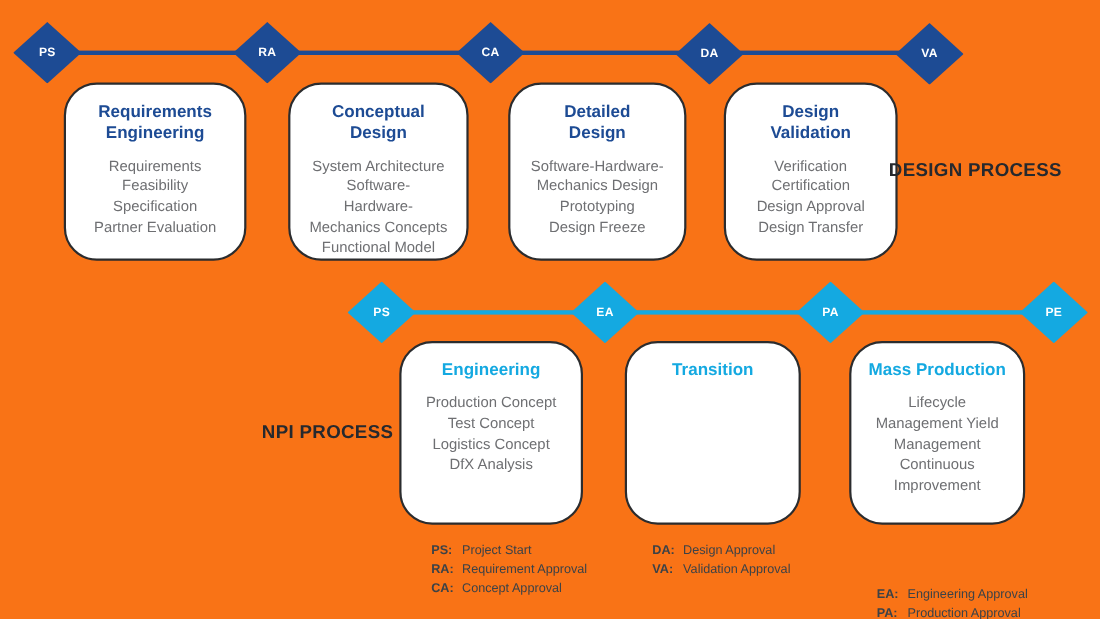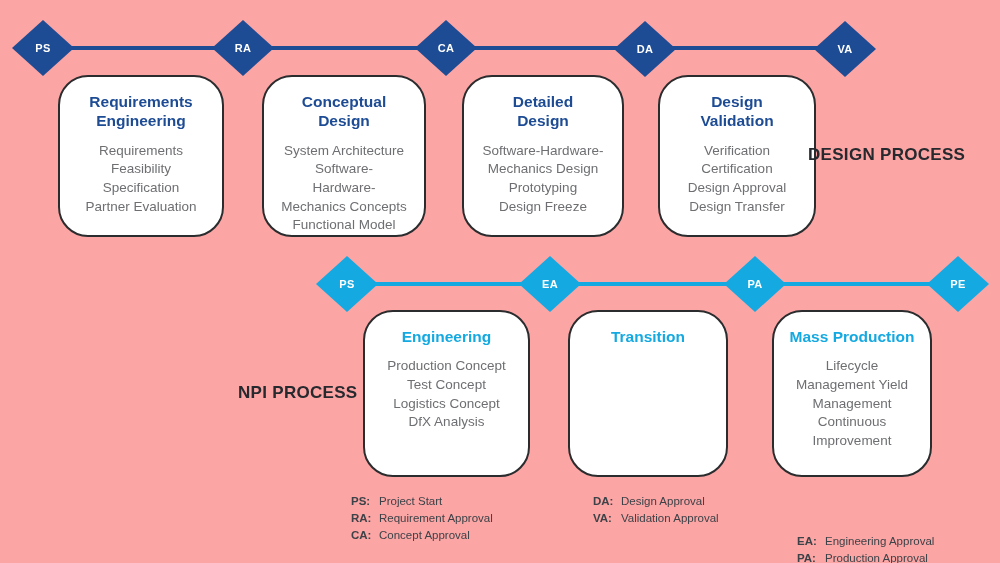--- a/index.html
+++ b/index.html
@@ -1,17 +1,17 @@
 <!DOCTYPE html>
 <html><head>
 <meta charset="utf-8">
 <style>
   html,body { margin:0; padding:0; background:#ffffff; }
   .canvas {
-    position:relative; width:1000px; height:563px; background:#fca5a5;
+    position:relative; width:1000px; height:563px; background:#f97316;
     font-family:"Liberation Sans", sans-serif; overflow:hidden;
   }
   
   .track { position:absolute; height:4px; }
   .design-track { left:43px; top:46px; width:802px; background:#1d4b94; }
   .npi-track   { left:347px; top:282px; width:611px; background:#14a9e1; }
   
   .diamond {
     position:absolute; width:62px; height:56px;
     clip-path:polygon(50% 0,100% 50%,50% 100%,0 50%);
@@ -42,21 +42,21 @@
     position:absolute; font-weight:bold; font-size:17px;
     color:#26292e; letter-spacing:0.3px; white-space:nowrap;
   }
   .design-label { left:808px; top:145px; }
   .npi-label    { left:238px; top:383px; }
   
   .legend-col {
     position:absolute; top:493px; display:flex; flex-direction:column;
     font-size:11.5px; line-height:17px; color:#3c4247;
   }
-  .legend-col-1 { left:351px; }
+  .legend-col-1 { left:392px; }
   .legend-col-2 { left:593px; }
   .legend-col-3 { left:797px;margin-top:40px; }
   .legend-row  { display:flex; }
   .legend-abbr { font-weight:bold; min-width:28px; }
 </style>
 </head>
 <body>
 
 <div class="canvas">
 

